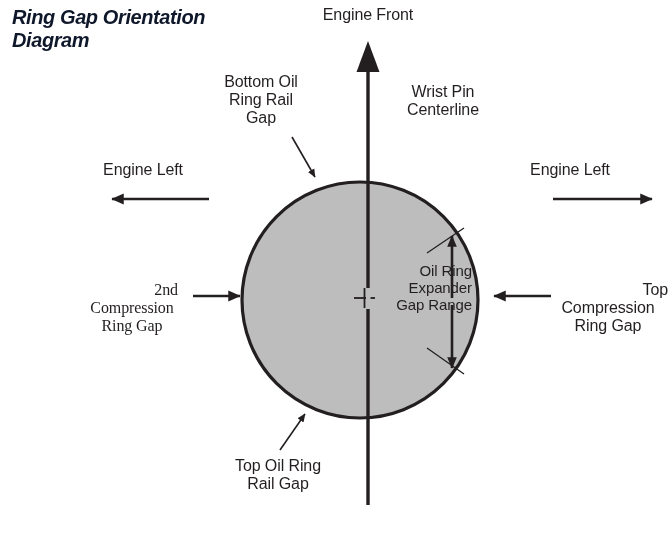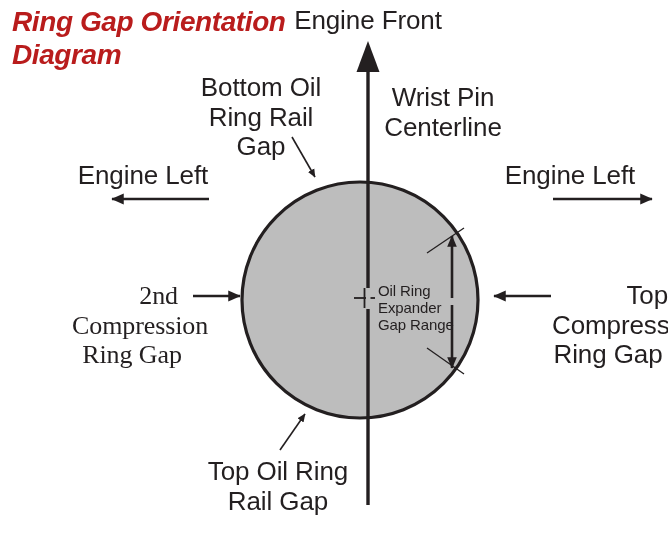--- a/index.html
+++ b/index.html
@@ -25,34 +25,34 @@
     letter-spacing: -0.1px;
   }
   #title {
     position: absolute;
     left: 12px;
     top: 6px;
     width: 280px;
     font-family: "Liberation Sans", sans-serif;
     font-weight: bold;
     font-style: italic;
-    font-size: 28px;
+    font-size: 20px;
     line-height: 1.17;
     letter-spacing: -0.4px;
-    color: #b91c1c;
+    color: #0f172a;
     white-space: pre-line;
   }
   svg#art {
     position: absolute;
     left: 0;
     top: 0;
     width: 668px;
     height: 533px;
   }
-  .t20 { font-size: 26px; }
+  .t20 { font-size: 16px; }
   .t15 { font-size: 15px; }
 </style>
 </head>
 <body>
 
 <div id="stage">
 
   <svg id="art" viewBox="0 0 668 533">
     <defs>
       <marker id="ah" viewBox="0 0 10 10" refX="9.4" refY="5" markerWidth="5.2" markerHeight="5.2" orient="auto-start-reverse">
@@ -115,17 +115,17 @@
     <div class="lbl t20" style="position:static; width:100%; margin-left:-4px;">Compression
 Ring Gap</div>
   </div>
 
   <div style="position:absolute; left:556px; top:281px; width:112px;">
     <div class="lbl t20" style="position:static; width:100%; text-align:right; padding-left:4px; box-sizing:border-box;">Top</div>
     <div class="lbl t20" style="position:static; width:100%; margin-left:-4px;">Compression
 Ring Gap</div>
   </div>
 
-  <div class="lbl t15" style="left:378px; top:263px; width:94px; text-align:left; line-height:1.13;margin-top:20px;">Oil Ring
+  <div class="lbl t15" style="left:378px; top:263px; width:94px; text-align:right; line-height:1.13;">Oil Ring
 Expander
 Gap Range</div>
 
 </div>
 
 </body></html>

